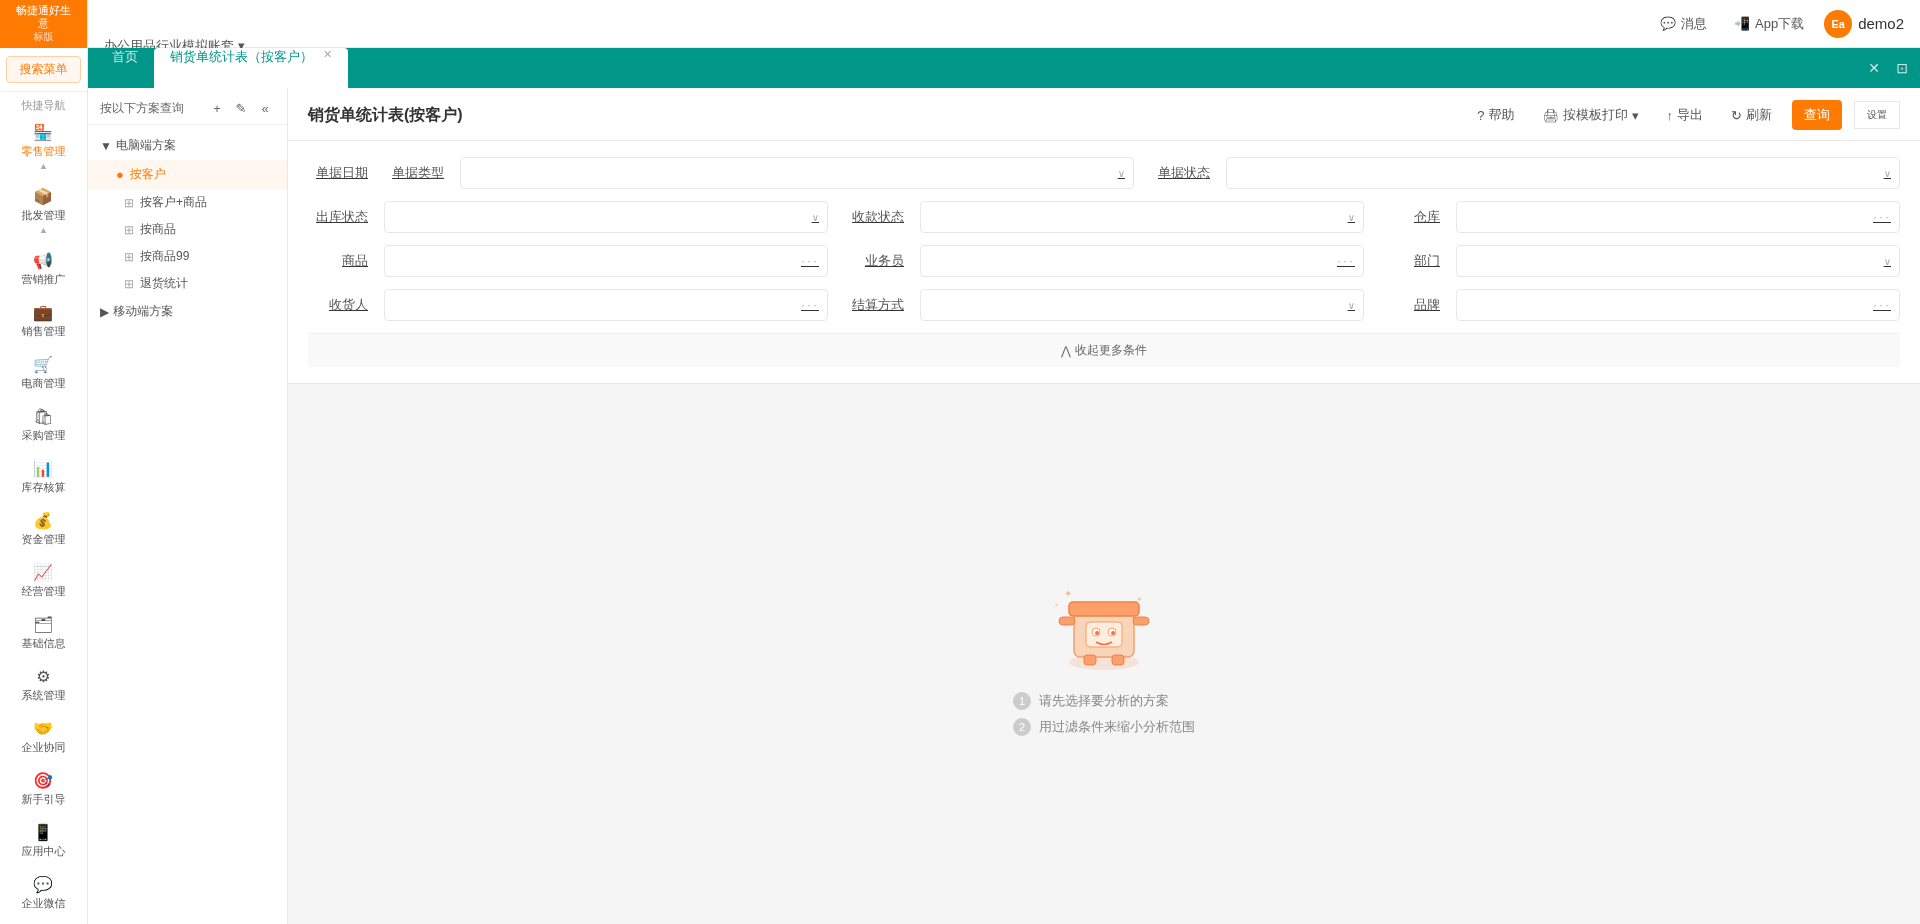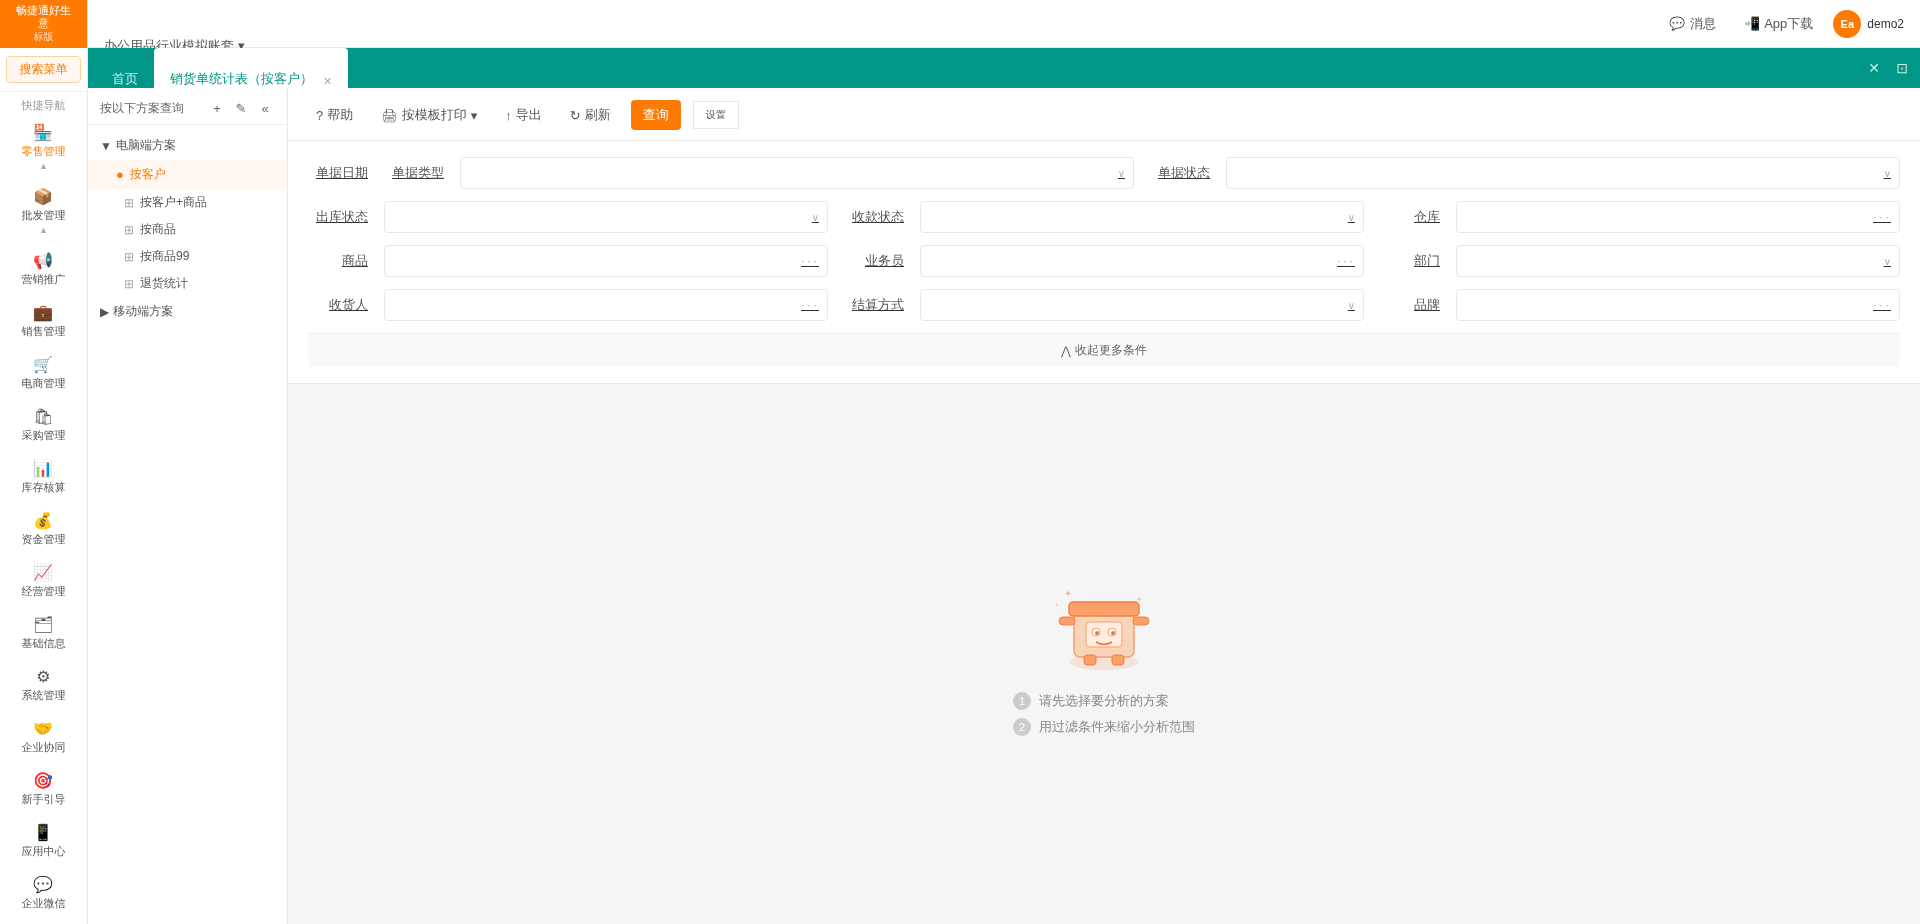--- a/index.html
+++ b/index.html
@@ -121,35 +121,35 @@
       height: 28px;
       border-radius: 50%;
       background: #ff7a00;
       display: flex;
       align-items: center;
       justify-content: center;
       color: #fff;
       font-size: 11px;
       font-weight: bold;
     }
-    .topbar-username { font-size: 12px; color: #333; }
+    .topbar-username { font-size: 15px; color: #333; }
 
     
     .tabbar {
       height: 40px;
       background: #009688;
       display: flex;
       align-items: center;
       padding: 0 8px;
       gap: 0;
     }
     .tab {
       height: 40px;
       display: flex;
-      align-items: flex-end;
+      align-items: flex-start;
       padding: 0 16px;
       font-size: 13px;
       cursor: pointer;
       color: rgba(255,255,255,0.8);
       gap: 6px;
     }
     .tab.active {
       background: #fff;
       color: #009688;
       border-radius: 4px 4px 0 0;
@@ -592,20 +592,21 @@
         <div class="tree-group-header">
           <span>▶</span>
           <span>移动端方案</span>
         </div>
       </div>
     </div>
 
     <div class="right-panel">
 
       <div class="page-header">
+        <div class="page-title">销货单统计表(按客户)</div>
         <div class="page-actions">
           <div class="page-action-btn">
             <span>?</span>
             <span>帮助</span>
           </div>
           <div class="page-action-btn">
             <span>🖨</span>
             <span>按模板打印</span>
             <span>▾</span>
           </div>

